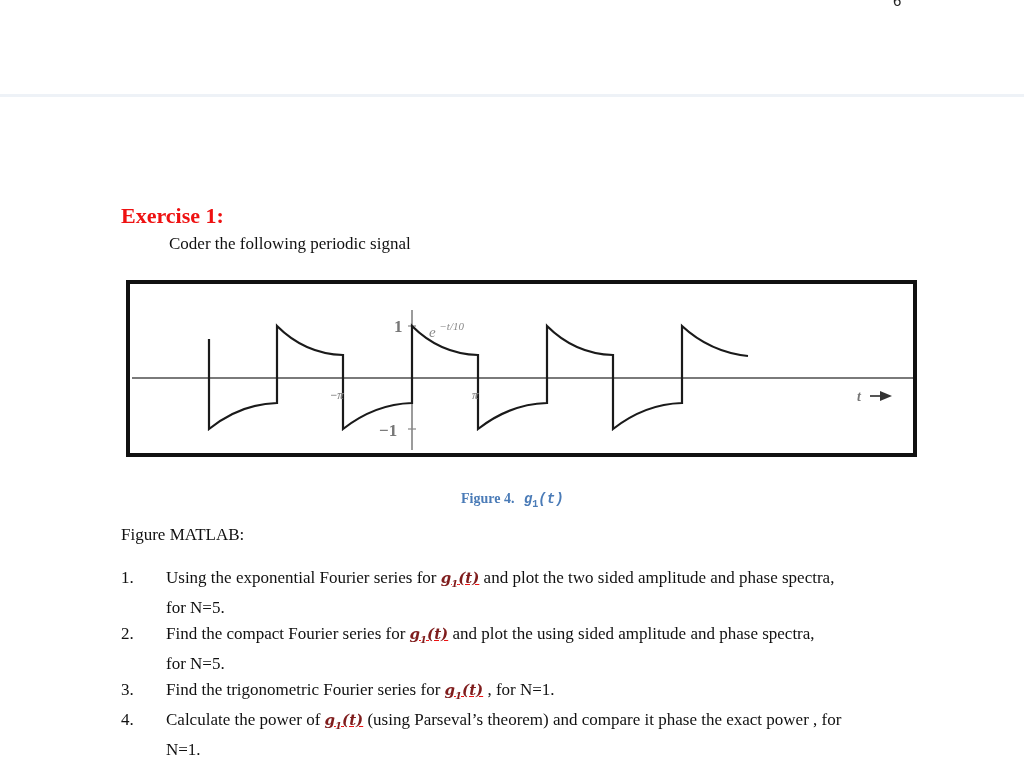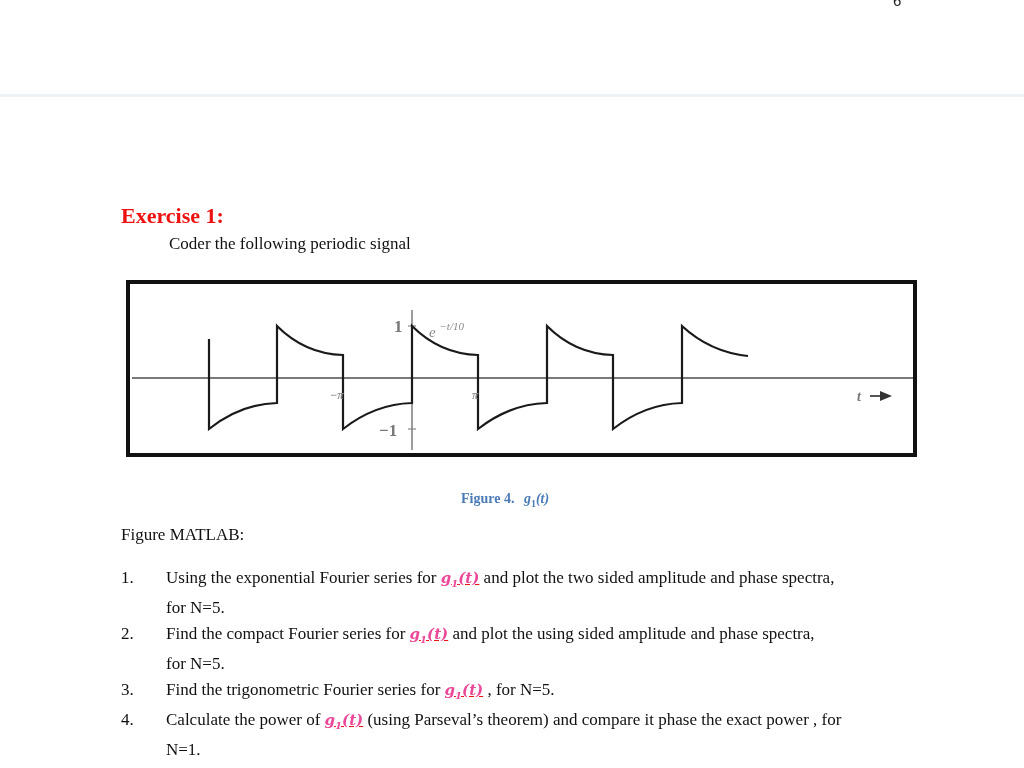--- a/index.html
+++ b/index.html
@@ -65,21 +65,21 @@
       left: 461px;
       top: 491px;
       font-size: 14px;
       font-weight: bold;
       color: #4a7bb7;
       white-space: nowrap;
     }
     .caption .math {
       font-style: italic;
       margin-left: 6px;
-      font-family: Liberation Serif, serif;
+      font-family: Liberation Mono, monospace;
       font-size: 14px;
     }
     .caption sub { font-size: 10px; font-style: normal; }
     .using {
       position: absolute;
       left: 121px;
       top: 525px;
       font-size: 17px;
     }
     .tasks {
@@ -97,21 +97,21 @@
       position: relative;
       padding-left: 45px;
     }
     .task .num {
       position: absolute;
       left: 0;
       top: 0;
     }
     .task.gap { margin-top: 2px; }
     .g1 {
-      color: #ec4899;
+      color: #7f1d1d;
       font-weight: bold;
       font-style: italic;
       font-family: "DejaVu Serif", serif;
       font-size: 15px;
       text-decoration: underline;
       text-decoration-color: #ee1111;
     }
     .g1 sub { font-size: 10px; }
   </style>
 </head>
@@ -170,21 +170,21 @@
     <span>Using the exponential Fourier series for </span><span class="g1"><span>g</span><sub>1</sub><span>(t)</span></span><span> and plot the two sided amplitude and phase spectra,</span><br>
     <span>for N=5.</span>
   </li>
   <li class="task gap">
     <span class="num">2.</span>
     <span>Find the compact Fourier series for </span><span class="g1"><span>g</span><sub>1</sub><span>(t)</span></span><span>  and plot the using sided amplitude and phase spectra,</span><br>
     <span>for N=5.</span>
   </li>
   <li class="task gap">
     <span class="num">3.</span>
-    <span>Find the trigonometric Fourier series for </span><span class="g1"><span>g</span><sub>1</sub><span>(t)</span></span><span>  , for N=5.</span>
+    <span>Find the trigonometric Fourier series for </span><span class="g1"><span>g</span><sub>1</sub><span>(t)</span></span><span>  , for N=1.</span>
   </li>
   <li class="task">
     <span class="num">4.</span>
     <span>Calculate the power of </span><span class="g1"><span>g</span><sub>1</sub><span>(t)</span></span><span>  (using Parseval’s theorem) and compare it phase the exact power , for</span><br>
     <span>N=1.</span>
   </li>
   <li class="task gap">
     <span class="num">5.</span>
     <span>Comment on your results</span>
   </li>

